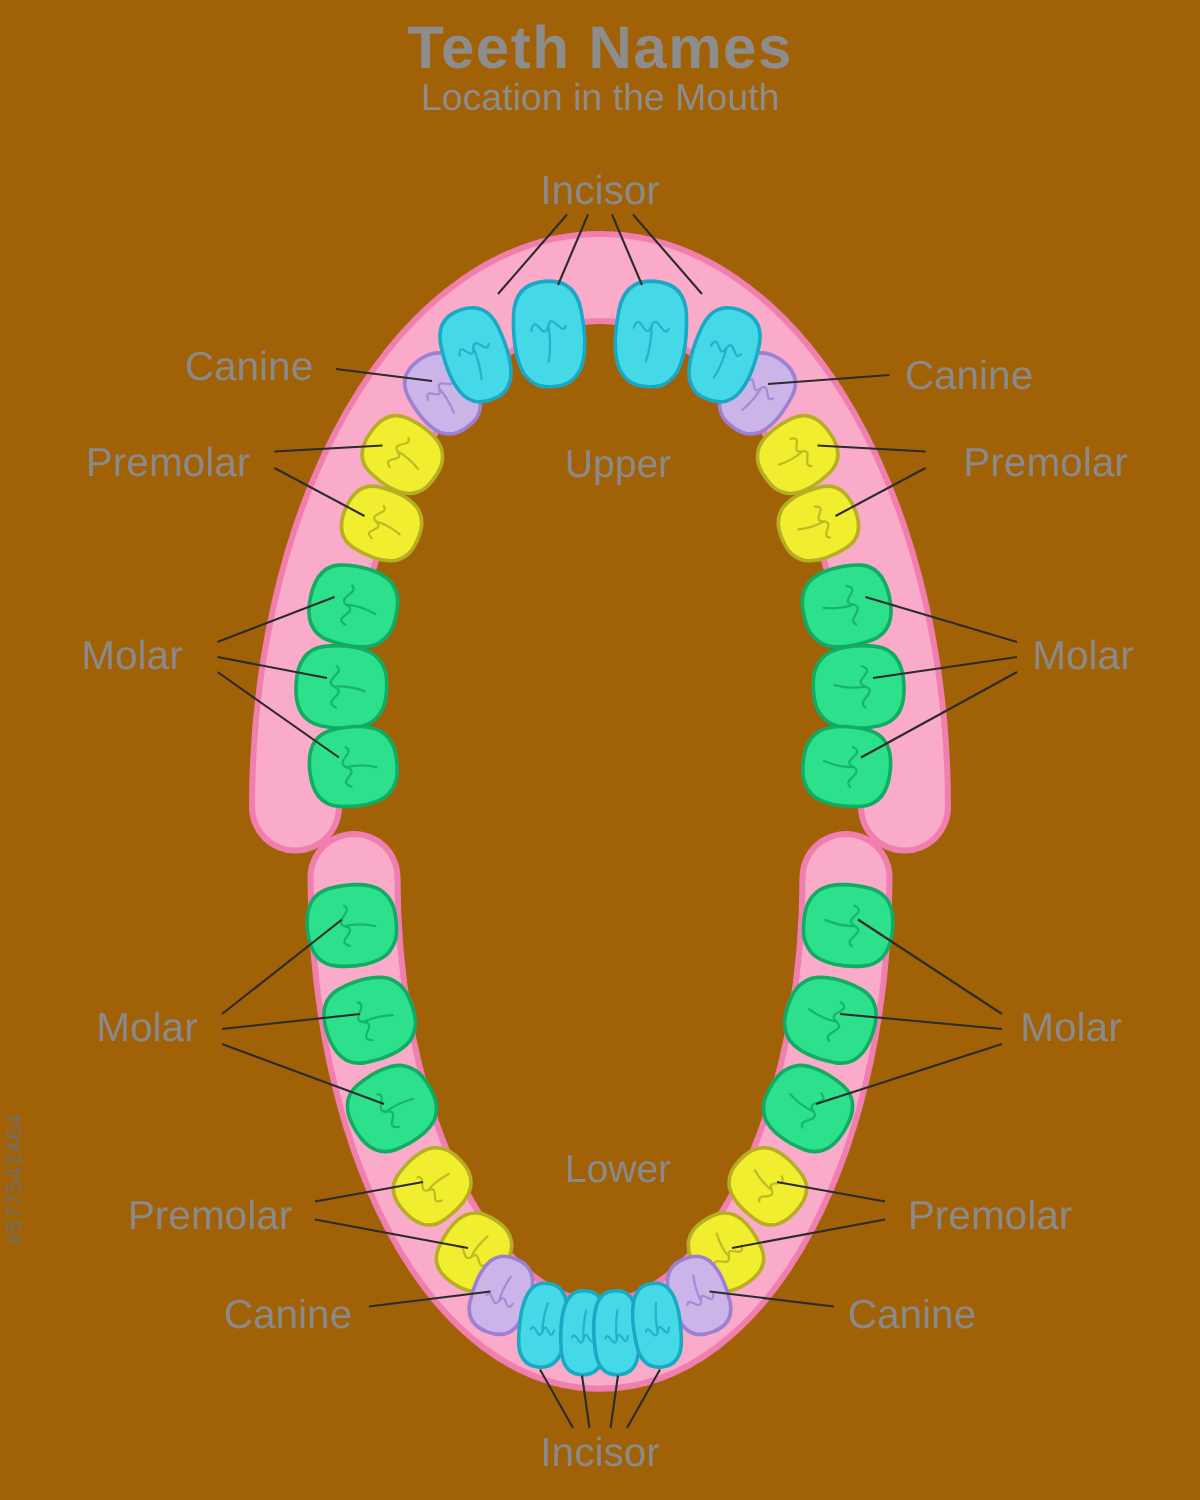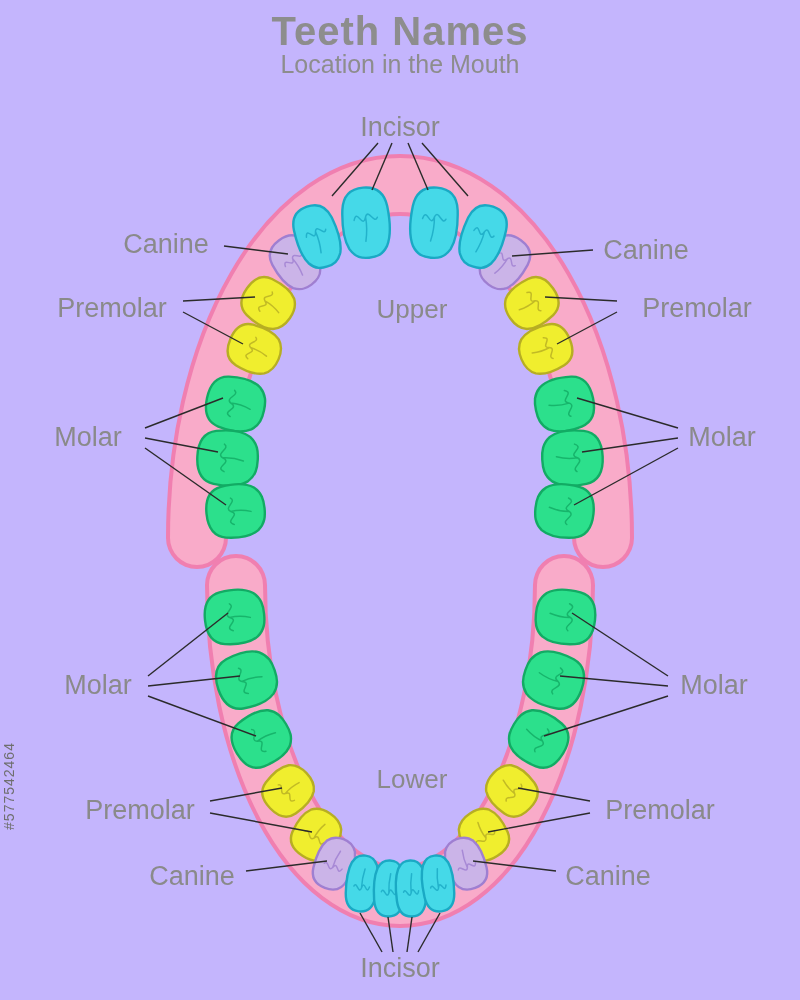--- a/index.html
+++ b/index.html
@@ -1,16 +1,16 @@
 <!DOCTYPE html>
 <html style="--c-title: #8d8d8d; --c-label: #8a8a8a; --c-leader: #2b2b2b; --c-watermark: #6f6f6f; --c-arch: #f9abc9; --c-arch-dark: #f07fb0; --c-incisor: #45d9e8; --c-incisor-dark: #1aa9c4; --c-canine: #cbb4e8; --c-canine-dark: #9f7fd1; --c-premolar: #f0ee2e; --c-premolar-dark: #b7ae23; --c-molar: #2ce08c; --c-molar-dark: #12ab64;"><head>
 <meta charset="utf-8">
 <style>
   html,body{margin:0;padding:0;background:#ffffff;}
-  .canvas{width:800px;height:1000px;position:relative;background:#c4b5fd;overflow:hidden;
+  .canvas{width:800px;height:1000px;position:relative;background:#a16207;overflow:hidden;
           font-family:"Liberation Sans",sans-serif;text-align:right;}
   svg{display:block;}
   text{font-family:"Liberation Sans",sans-serif;}
   .title-text{fill:var(--c-title,#8d8d8d);font-size:40px;font-weight:bold;letter-spacing:1px;}
   .subtitle-text{fill:var(--c-title,#8d8d8d);font-size:25px;}
   .lbl{fill:var(--c-label,#8a8a8a);font-size:27px;}
   .archword{fill:var(--c-label,#9a9a9a);font-size:26px;}
   .leader{stroke:var(--c-leader,#222);stroke-width:1.4;}
   .arch-outline{fill:none;stroke:var(--c-arch-dark,#ef7fb2);stroke-width:62;stroke-linecap:round;}
   .arch-fill{fill:none;stroke:var(--c-arch,#f9abc9);stroke-width:54;stroke-linecap:round;}

